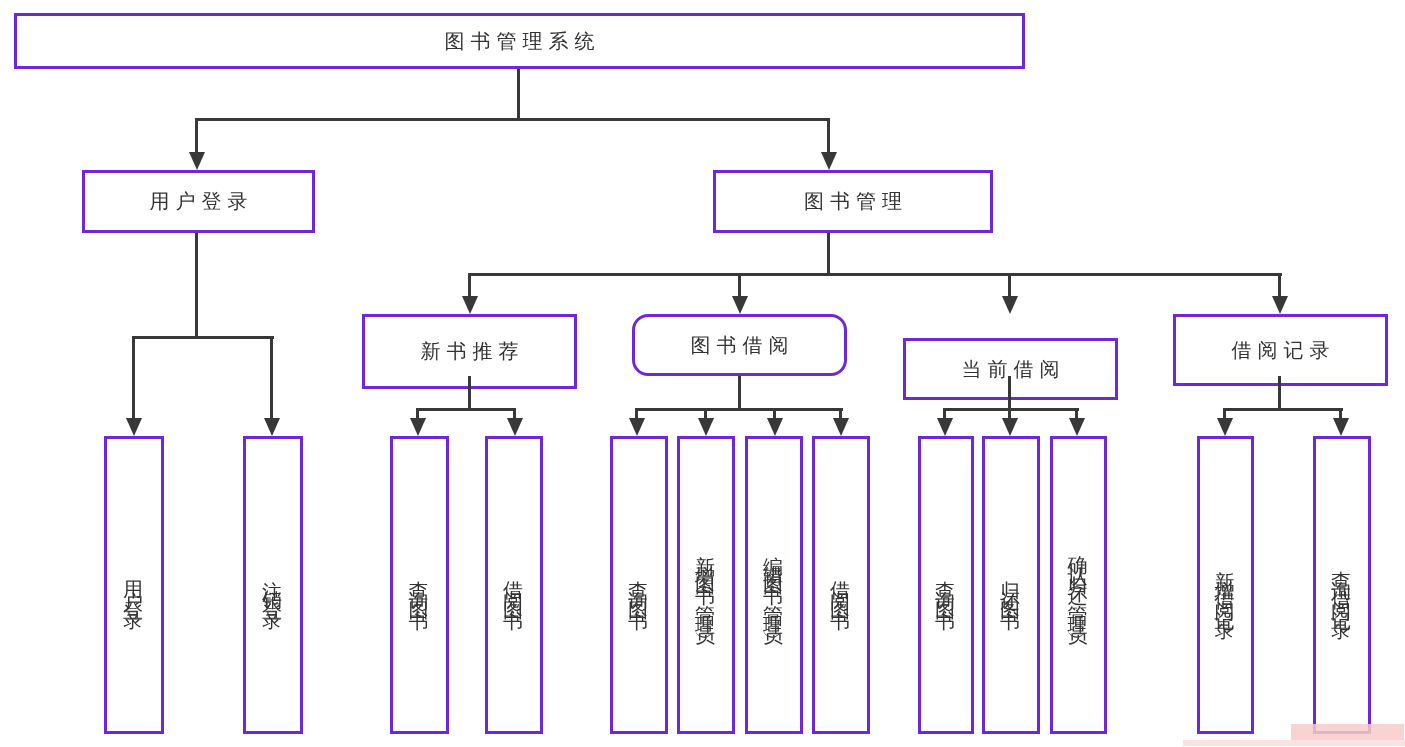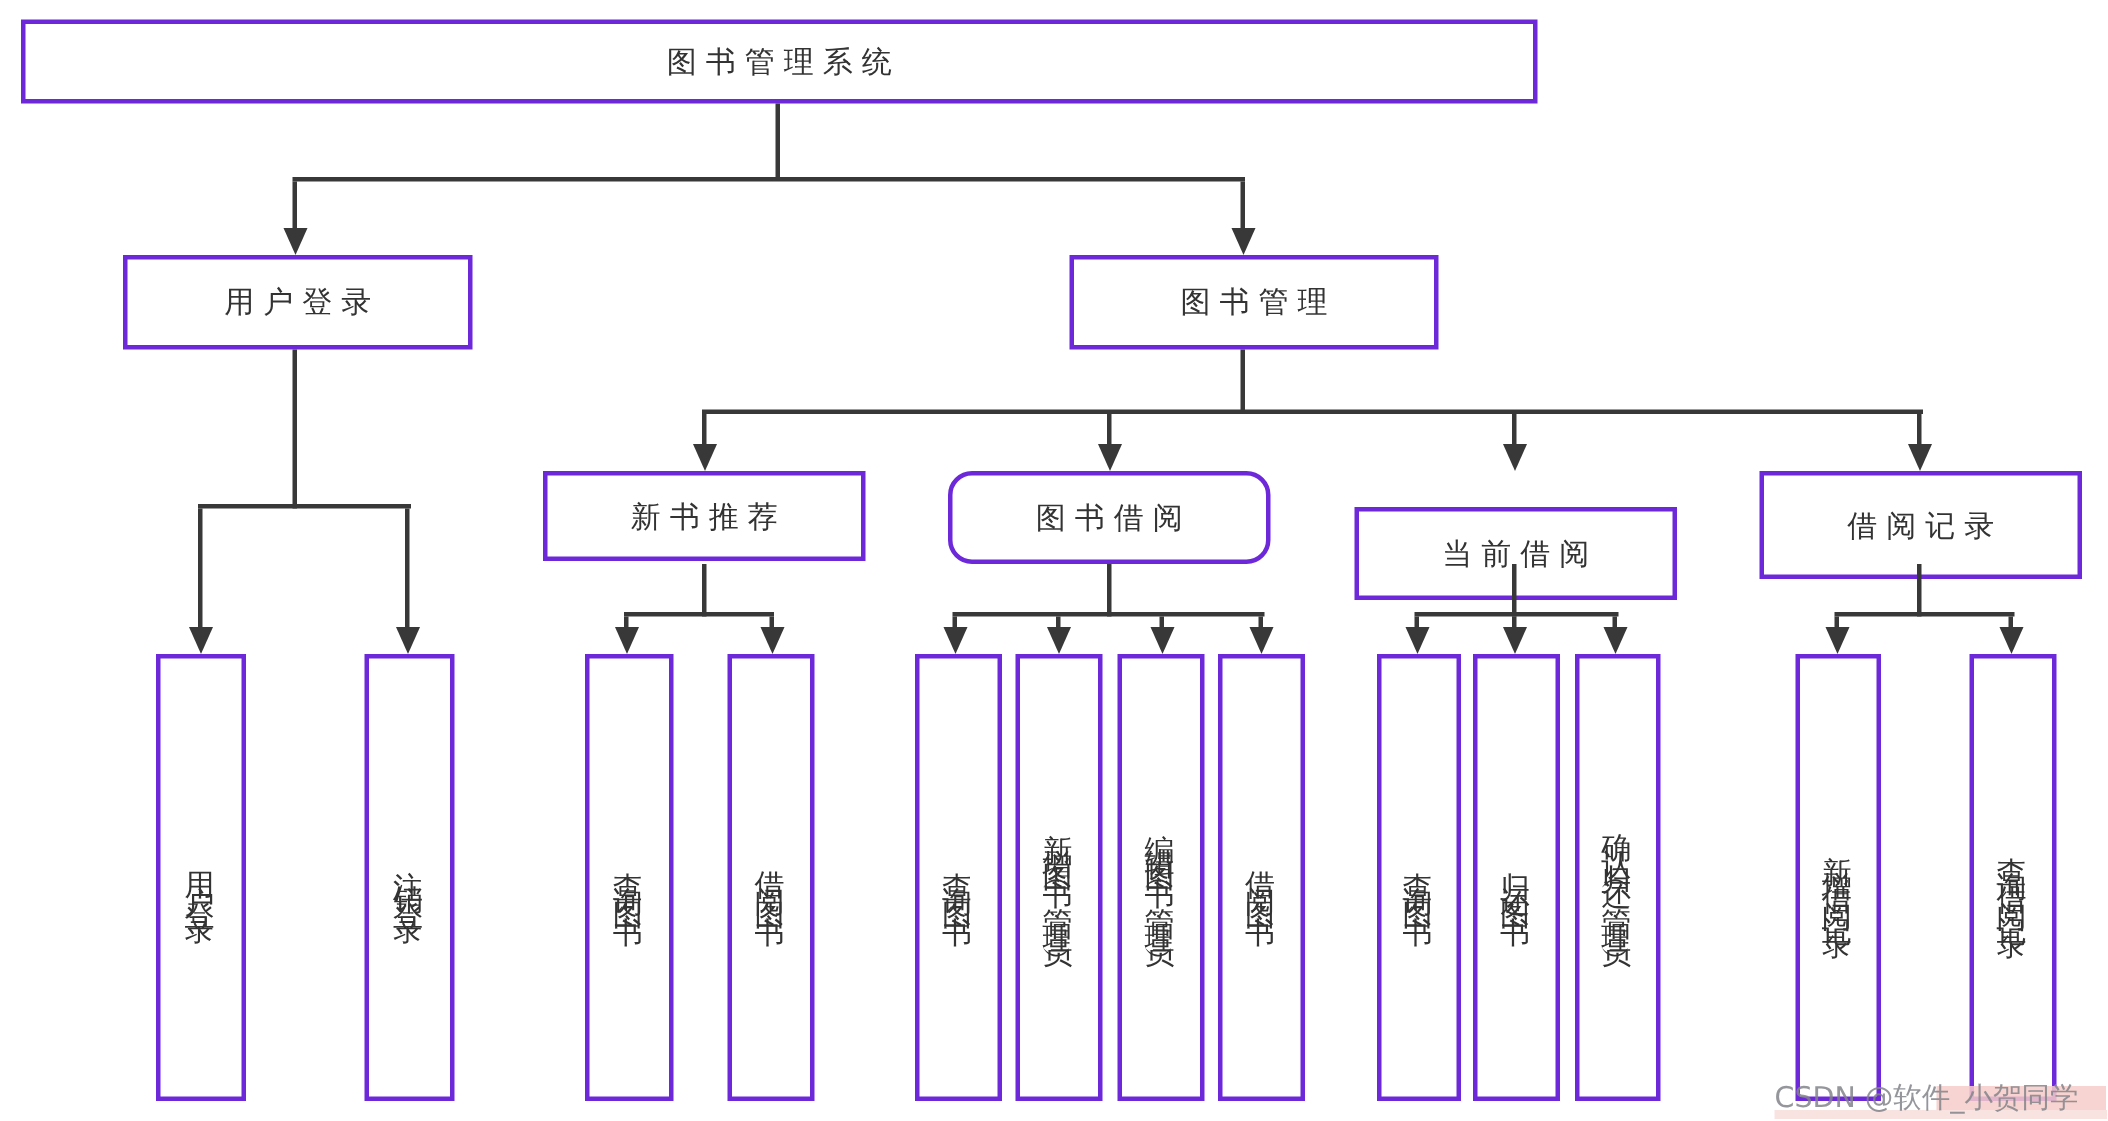--- a/index.html
+++ b/index.html
@@ -84,37 +84,37 @@
   </div>
 
   <div class="vline" style="left:517px; top:69px; height:49px;"></div>
   <div class="hline" style="left:195px; top:118px; width:635px;"></div>
   <div class="arrow" style="left:195px; top:121px; height:31px;"></div>
   <div class="arrow" style="left:827px; top:121px; height:31px;"></div>
 
   <div class="box" style="left:82px; top:170px; width:233px; height:63px;">
     <span class="h-label">用户登录</span>
   </div>
-  <div class="box" style="left:713px; top:170px; width:246px; height:63px;">
+  <div class="box" style="left:713px; top:170px; width:280px; height:63px;">
     <span class="h-label">图书管理</span>
   </div>
 
   <div class="vline" style="left:195px; top:233px; height:106px;"></div>
   <div class="hline" style="left:132px; top:336px; width:142px;"></div>
   <div class="arrow" style="left:132px; top:339px; height:79px;"></div>
   <div class="arrow" style="left:270px; top:339px; height:79px;"></div>
 
   <div class="vline" style="left:827px; top:233px; height:43px;"></div>
   <div class="hline" style="left:468px; top:273px; width:814px;"></div>
   <div class="arrow" style="left:468px; top:276px; height:20px;"></div>
   <div class="arrow" style="left:738px; top:276px; height:20px;"></div>
   <div class="arrow" style="left:1008px; top:276px; height:20px;"></div>
   <div class="arrow" style="left:1278px; top:276px; height:20px;"></div>
 
-  <div class="box" style="left:362px; top:314px; width:215px; height:60px;">
+  <div class="box" style="left:362px; top:314px; width:215px; height:75px;">
     <span class="h-label">新书推荐</span>
   </div>
   <div class="box" style="left:632px; top:314px; width:215px; height:62px;border-radius:16px;">
     <span class="h-label">图书借阅</span>
   </div>
   <div class="box" style="left:903px; top:314px; width:215px; height:62px;margin-top:24px;">
     <span class="h-label">当前借阅</span>
   </div>
   <div class="box" style="left:1173px; top:314px; width:215px; height:72px;">
     <span class="h-label">借阅记录</span>
@@ -182,17 +182,14 @@
 
   <div class="box" style="left:1197px; top:436px; width:57px; height:298px;">
     <span class="v-label">新增借阅记录</span>
   </div>
   <div class="box" style="left:1313px; top:436px; width:58px; height:298px;">
     <span class="v-label">查询借阅记录</span>
   </div>
 
   <div class="wm-accent"></div>
   <div class="wm-strip"></div>
-  <div class="watermark">
-    <span>CSDN @软件_</span><span>小贺同学</span>
-  </div>
 
 </div>
 
 </body></html>

